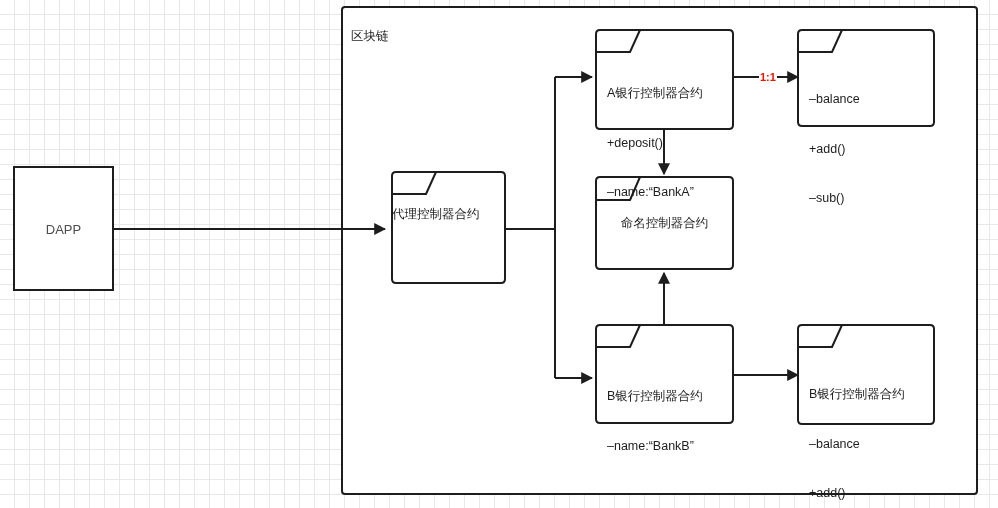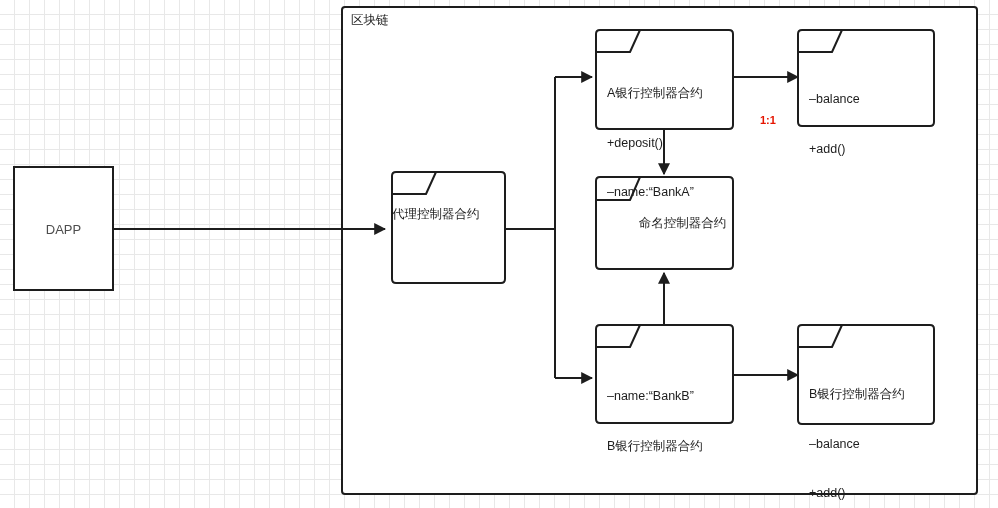--- a/index.html
+++ b/index.html
@@ -61,20 +61,21 @@
     transform: translateY(-50%);
     text-align: center;
     color: #4d4d4d;
     font-size: 13px;
   }
   .container-label {
     position: absolute;
     color: #1d1d1d;
     font-size: 12.5px;
     white-space: pre;
+    margin-top: 16px;
   }
   .edge-label {
     position: absolute;
     color: #e51400;
     font-size: 11px;
     font-weight: bold;
     background: #ffffff;
     padding: 0 1px;
     white-space: pre;
     line-height: 12px;
@@ -149,40 +150,41 @@
       <path d="M 798 347 L 832 347 L 842 325" fill="none"></path>
     </g>
   </svg>
 
   <div class="node plain-box" style="left:13px; top:166px; width:101px; height:125px;">
     <span class="dapp-label">DAPP</span>
   </div>
 
   <div class="node-text" style="left:392px; top:206px; width:113px; text-align:left;">代理控制器合约</div>
 
-  <div class="node-text" style="left:596px; top:215px; width:137px; text-align:center;margin-left:18px;">命名控制器合约</div>
+  <div class="node-text" style="left:596px; top:215px; width:137px; text-align:center;">命名控制器合约</div>
 
   <div class="node-text" style="left:607px; top:52px; width:126px;">
     <div>A银行控制器合约</div>
     <div>+deposit()</div>
     <div>–name:“BankA”</div>
   </div>
 
   <div class="node-text" style="left:809px; top:58px; width:126px;">
     <div>–balance</div>
     <div>+add()</div>
+    <div>–sub()</div>
   </div>
 
   <div class="node-text" style="left:607px; top:355px; width:126px;">
+    <div>B银行控制器合约</div>
     <div>–name:“BankB”</div>
-    <div>B银行控制器合约</div>
   </div>
 
   <div class="node-text" style="left:809px; top:353px; width:126px;">
     <div>B银行控制器合约</div>
     <div>–balance</div>
     <div>+add()</div>
     
   </div>
 
-  <div class="edge-label" style="left:759px; top:71px;margin-top:43px;">1:1</div>
+  <div class="edge-label" style="left:759px; top:71px;">1:1</div>
 
 </div>
 
 </body></html>

